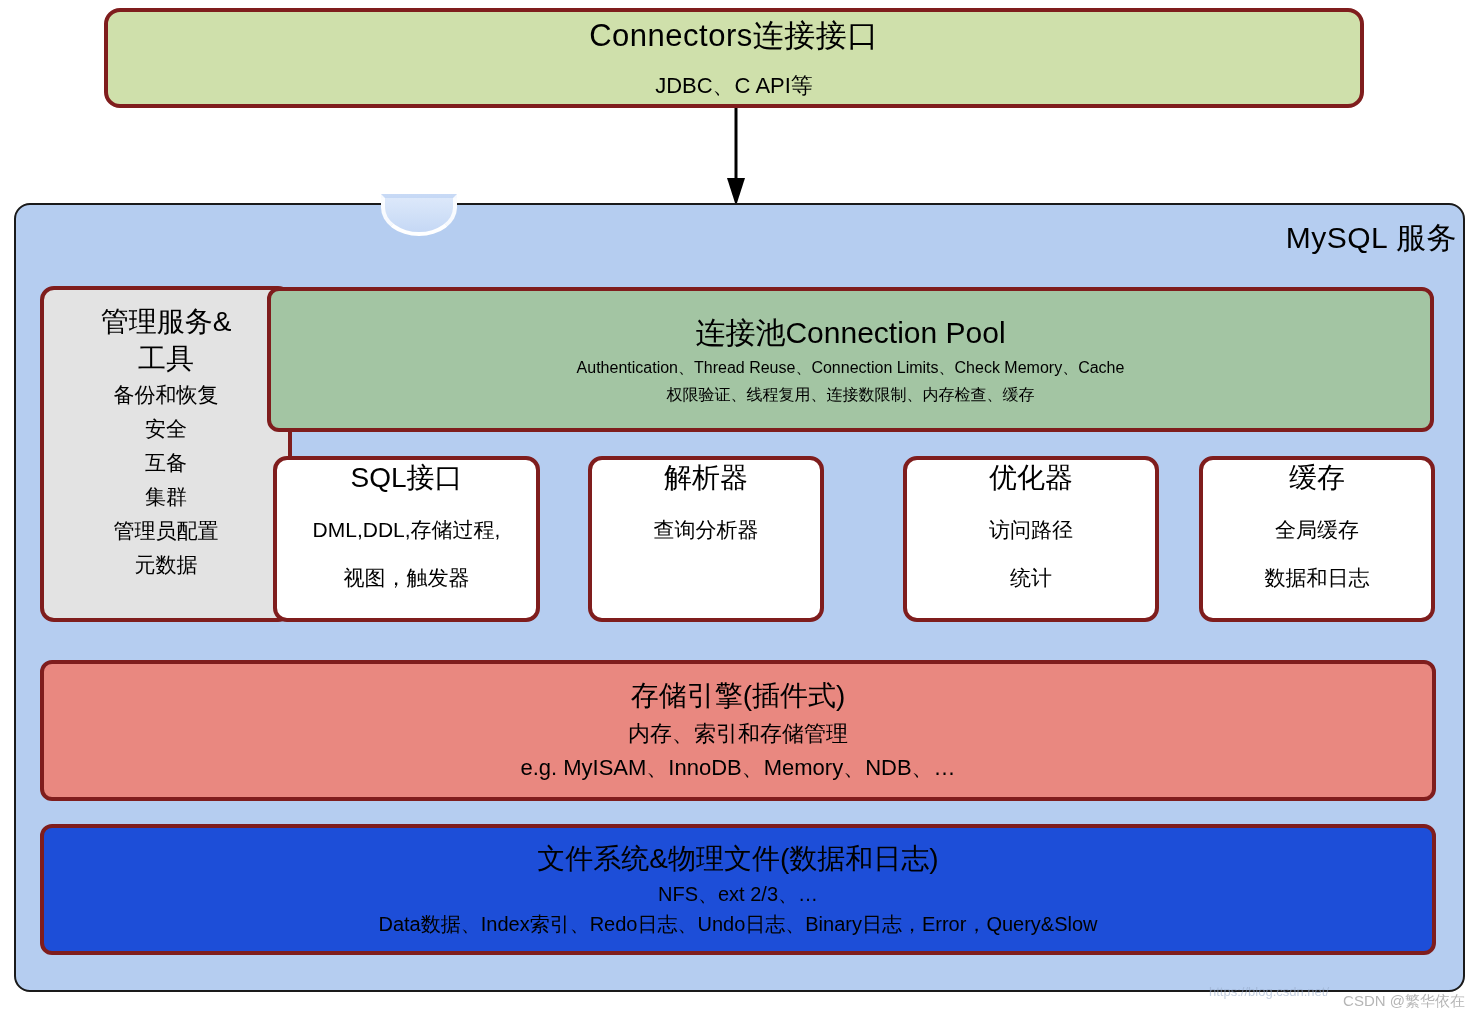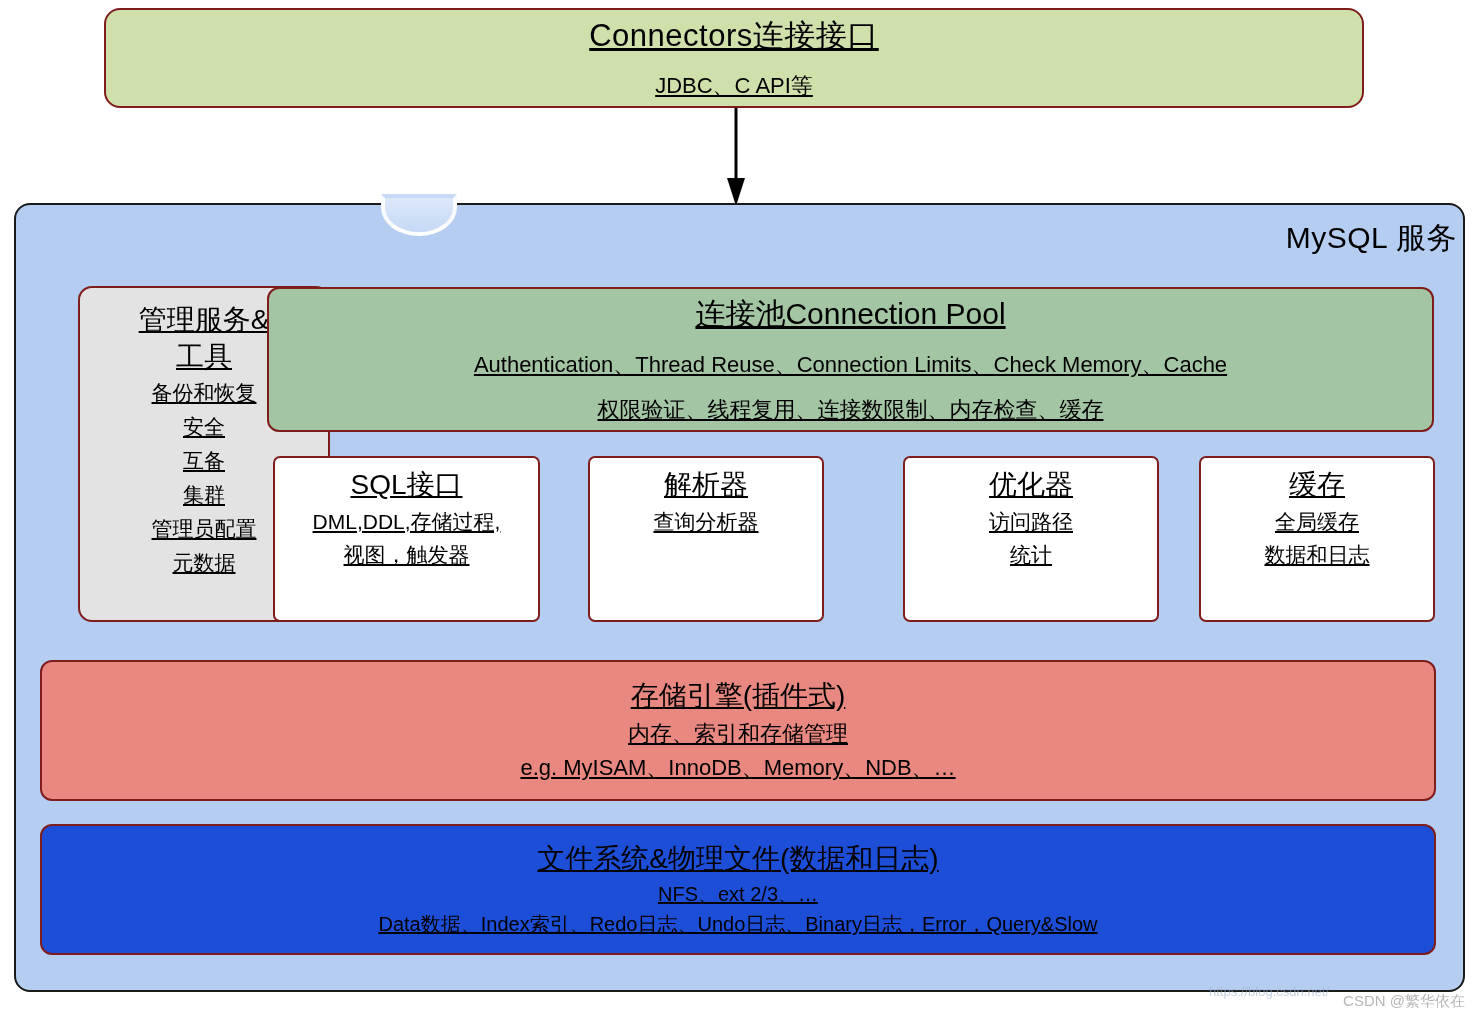--- a/index.html
+++ b/index.html
@@ -19,29 +19,28 @@
     position: absolute;
     left: 0; top: 0;
     width: 1479px;
     height: 1013px;
   }
 
   
   .box {
     position: absolute;
     box-sizing: border-box;
-    border: 2px solid #7f1d1d;
+    border: 4px solid #7f1d1d;
     border-radius: 14px;
     display: flex;
     flex-direction: column;
     align-items: center;
     justify-content: center;
     text-align: center;
     line-height: 1.28;
-    text-decoration: underline;
   }
 
   
   #connectors-box {
     left: 104px;
     top: 8px;
     width: 1260px;
     height: 100px;
     background: #cfe0ab;
     border-radius: 16px;
@@ -102,21 +101,20 @@
   
   #mgmt-box {
     left: 40px;
     top: 286px;
     width: 252px;
     height: 336px;
     background: #e3e3e3;
     border-radius: 14px;
     justify-content: flex-start;
     padding-top: 14px;
-    margin-left: 38px;
   }
   #mgmt-box .title {
     font-size: 28px;
     line-height: 1.32;
   }
   #mgmt-box .item {
     font-size: 21px;
     line-height: 1.62;
   }
 
@@ -126,40 +124,40 @@
     top: 287px;
     width: 1167px;
     height: 145px;
     background: #a3c5a3;
     border-radius: 12px;
   }
   #pool-box .title {
     font-size: 30px;
   }
   #pool-box .line {
-    font-size: 22px;
-    margin-top: 17px;
+    font-size: 16px;
+    margin-top: 6px;
   }
 
   
   .mid-box {
     top: 456px;
     height: 166px;
     background: #ffffff;
-    border-radius: 7px;
+    border-radius: 14px;
     justify-content: flex-start;
-    padding-top: 9px;
+    padding-top: 0;
   }
   .mid-box .title {
     font-size: 28px;
   }
   .mid-box .sub {
     font-size: 21px;
     line-height: 1.35;
-    margin-top: 5px;
+    margin-top: 20px;
   }
   #sql-box     { left: 273px;  width: 267px; }
   #parser-box  { left: 588px;  width: 236px; }
   #optim-box   { left: 903px;  width: 256px; }
   #cache-box   { left: 1199px; width: 236px; }
 
   
   #engine-box {
     left: 40px;
     top: 660px;

